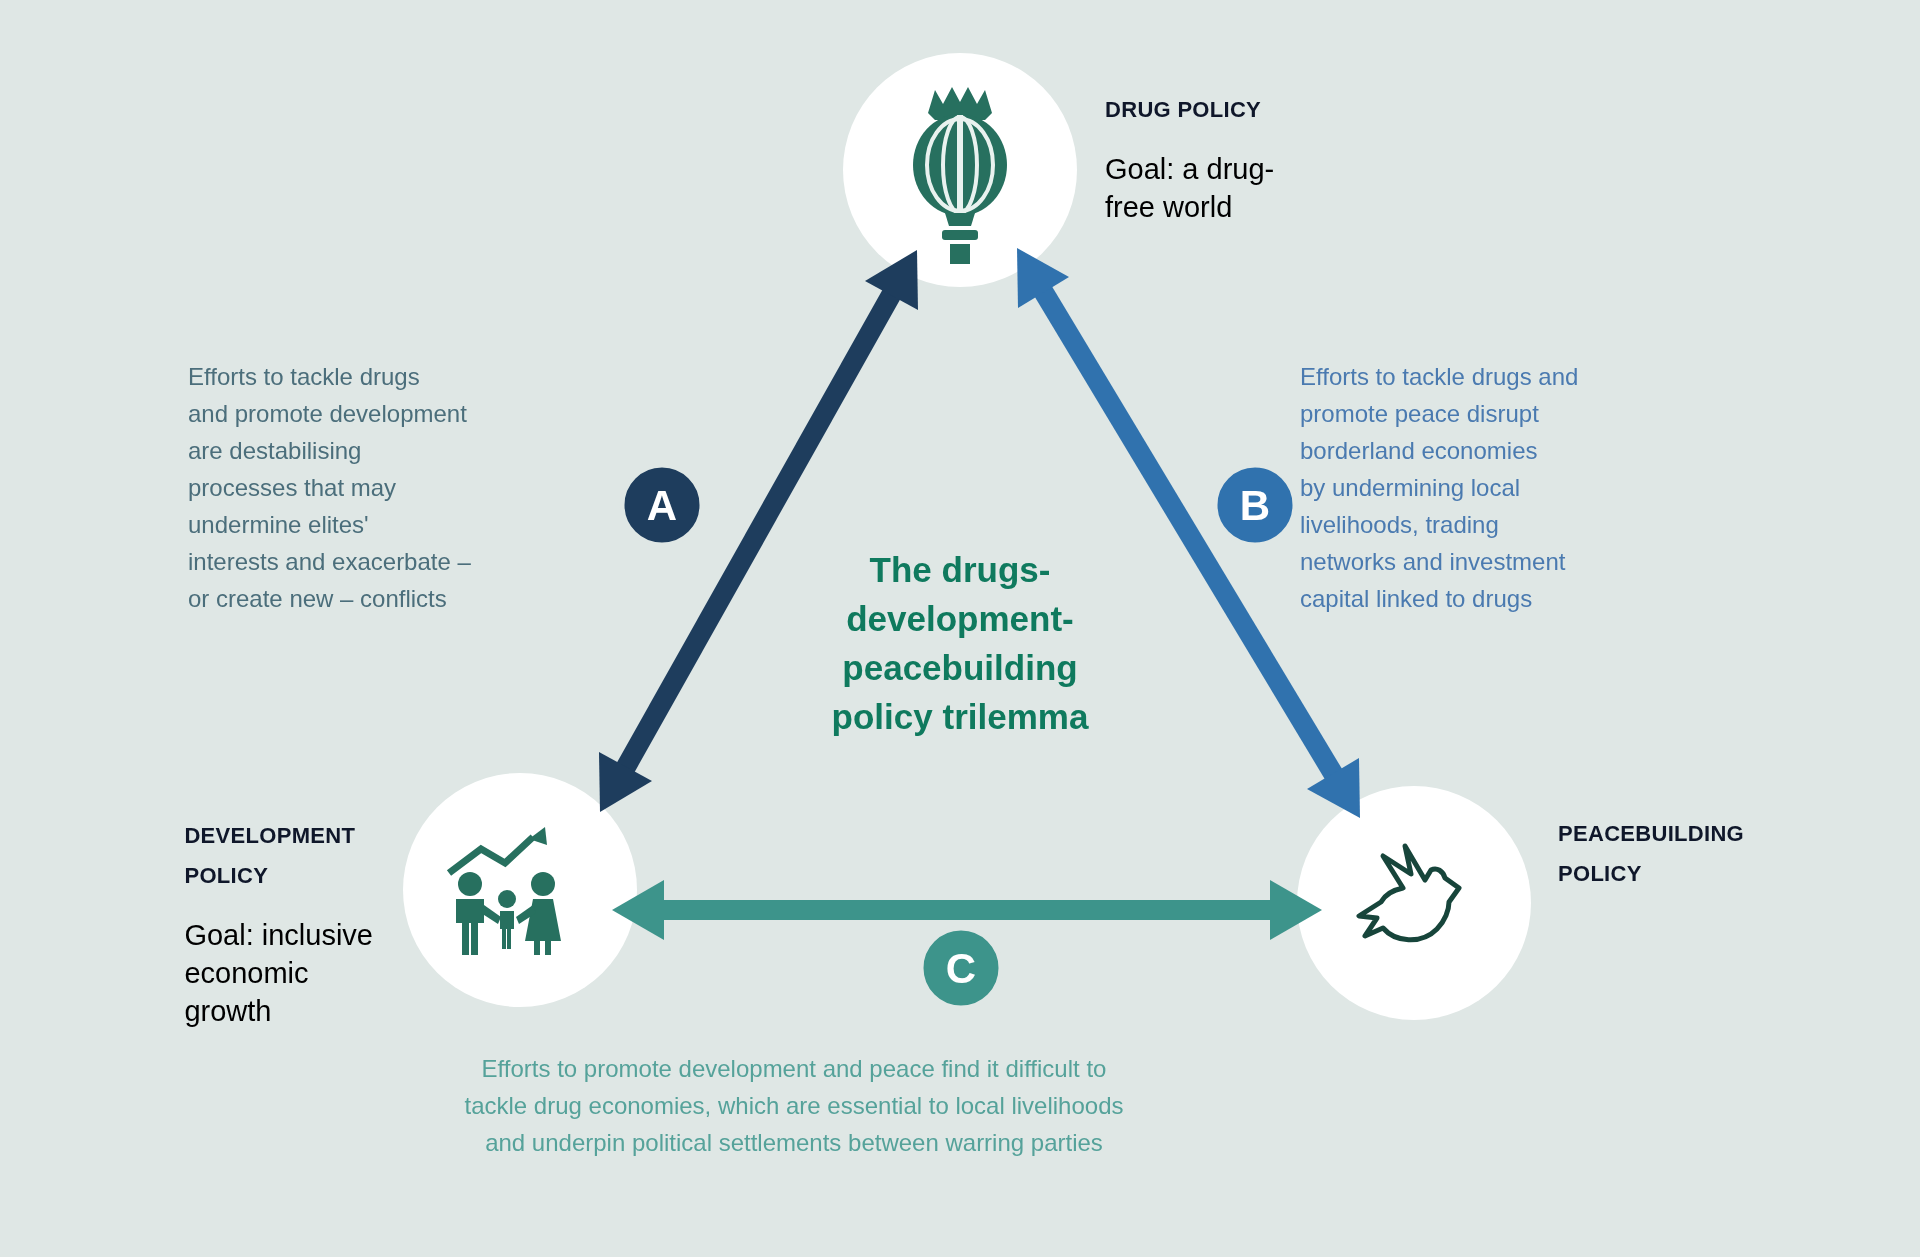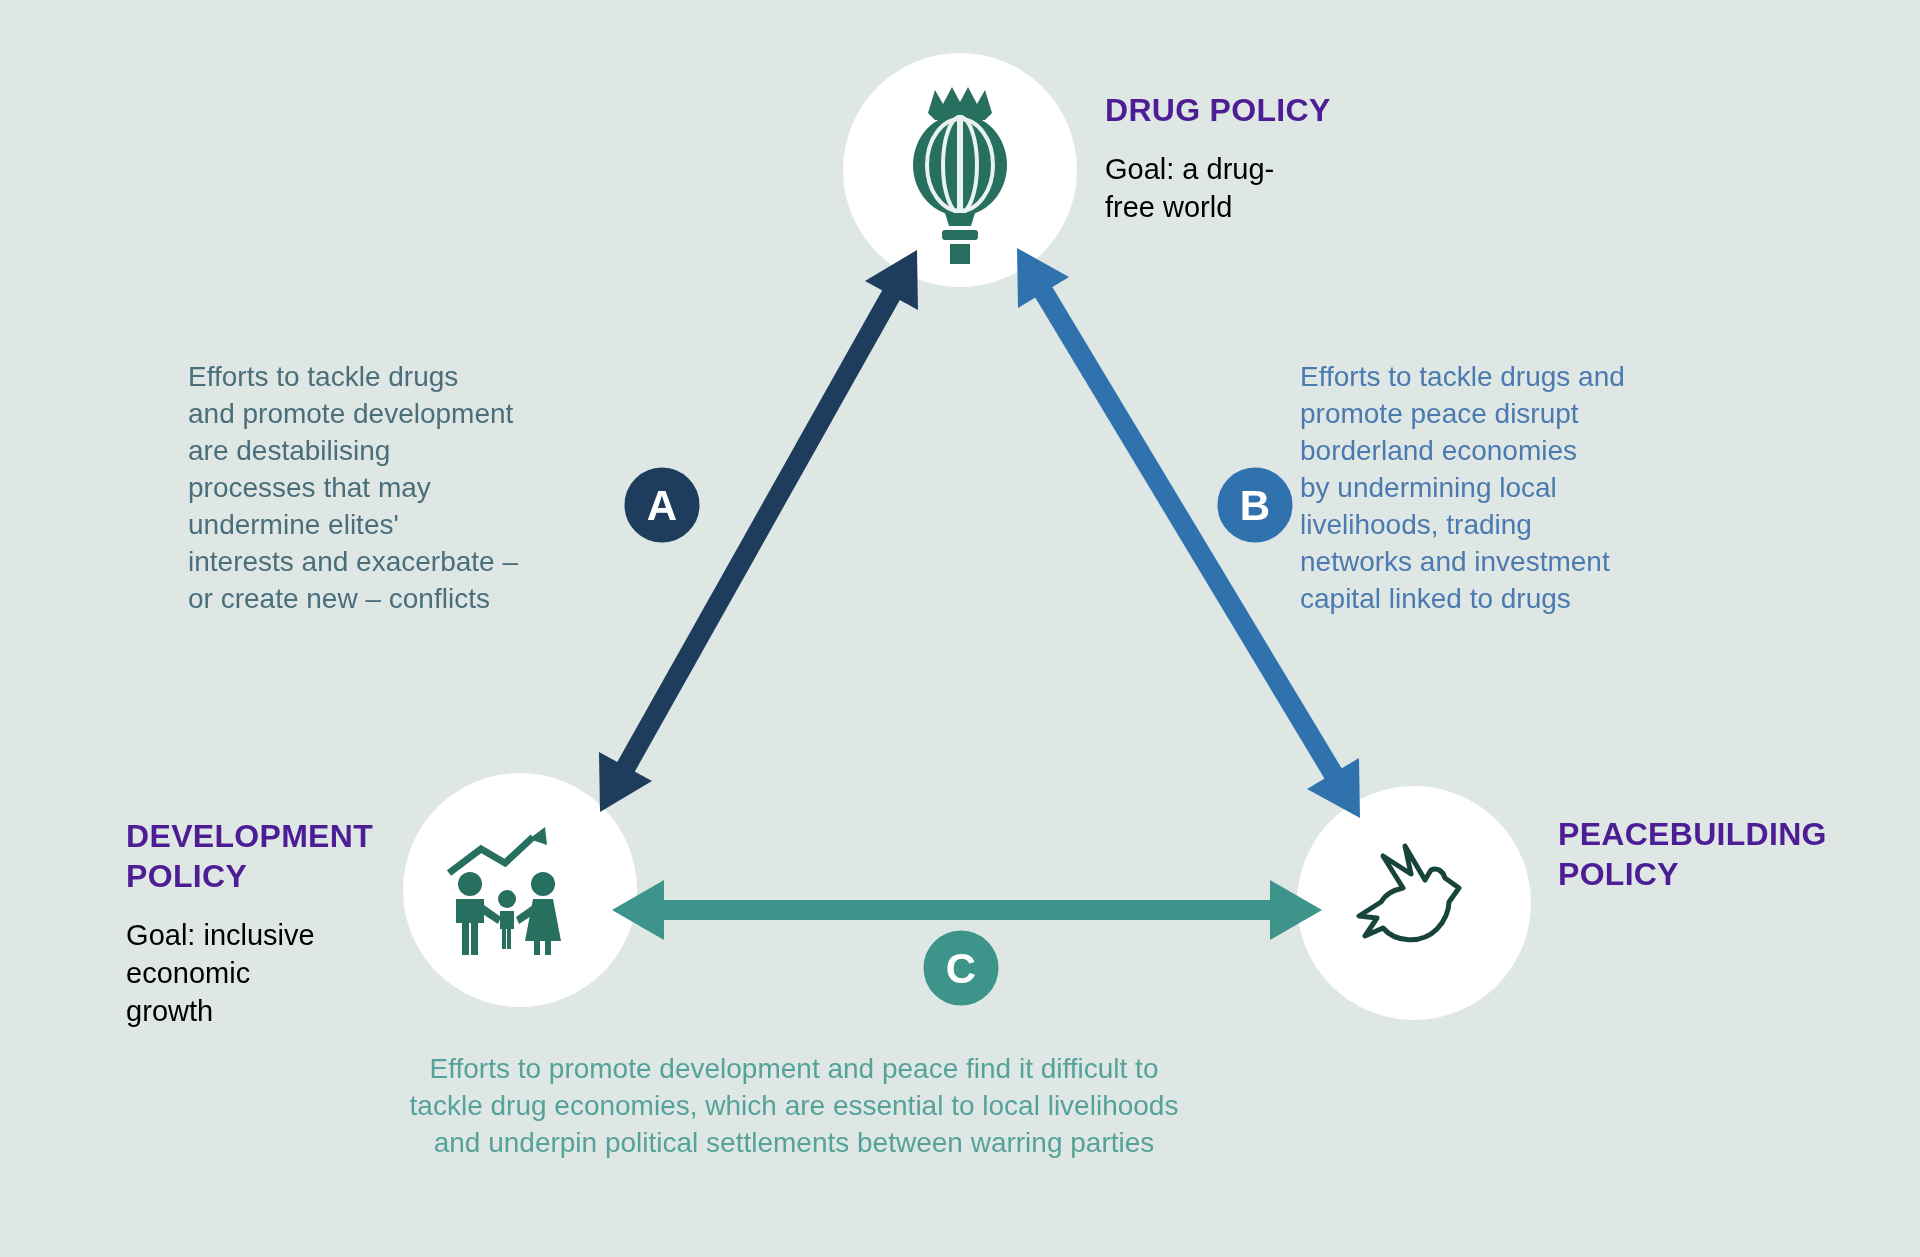--- a/index.html
+++ b/index.html
@@ -26,42 +26,42 @@
   }
   .badge-letter {
     fill: #ffffff;
     font-family: "Liberation Sans", "DejaVu Sans", sans-serif;
     font-size: 42px;
     font-weight: bold;
     text-anchor: middle;
   }
   .txt { position: absolute; white-space: pre-line; }
   .node-label-title {
-    font-size: 32px;
+    font-size: 22px;
     font-weight: bold;
-    color: #4c1d95;
+    color: #0f172a;
     line-height: 40px;
     white-space: pre-line;
     letter-spacing: 0.3px;
   }
   .node-label-goal {
     font-size: 29px;
     color: #000000;
     line-height: 38px;
     white-space: pre-line;
     margin-top: 2px;
   }
   .center-title {
     font-size: 35px;
     font-weight: bold;
     color: #0f7a5e;
     line-height: 49px;
     text-align: center;
   }
-  .para { font-size: 28px; line-height: 37px; }
+  .para { font-size: 24px; line-height: 37px; }
   .para-a { color: #4b6e7b; text-align: left; }
   .para-b { color: #4a7ab0; text-align: left; }
   .para-c { color: #55a29a; text-align: center; }
 </style>
 </head>
 <body>
 
 <div class="canvas">
 
   <div class="node-circle" style="left:843px; top:53px;">
@@ -126,20 +126,24 @@
     <g>
       <circle cx="1255" cy="505" r="40" stroke="#dfe7e5" stroke-width="5" fill="#3072ae"></circle>
       <text class="badge-letter" x="1255" y="520">B</text>
     </g>
     <g>
       <circle cx="961" cy="968" r="40" stroke="#dfe7e5" stroke-width="5" fill="#3d948b"></circle>
       <text class="badge-letter" x="961" y="983">C</text>
     </g>
   </svg>
 
+  <div class="txt center-title" style="left:560px; top:545px; width:800px;">The drugs-
+development-
+peacebuilding
+policy trilemma</div>
 
   <div class="txt" style="left:1105px; top:72px;">
     <div class="node-label-title">DRUG POLICY</div>
     <div class="node-label-goal">Goal: a drug-
 free world</div>
   </div>
 
   <div class="txt" style="right:1547px; top:798px; text-align:left;">
     <div class="node-label-title">DEVELOPMENT
 POLICY</div>

